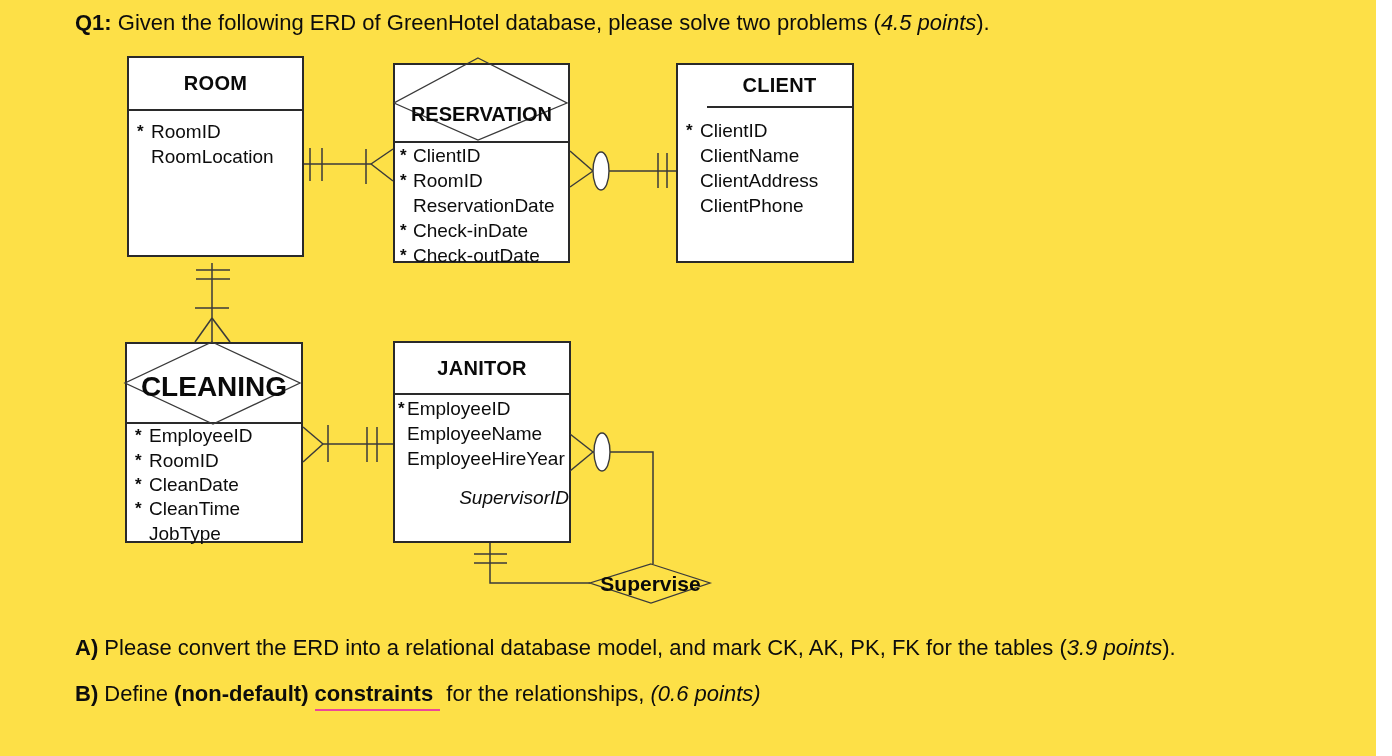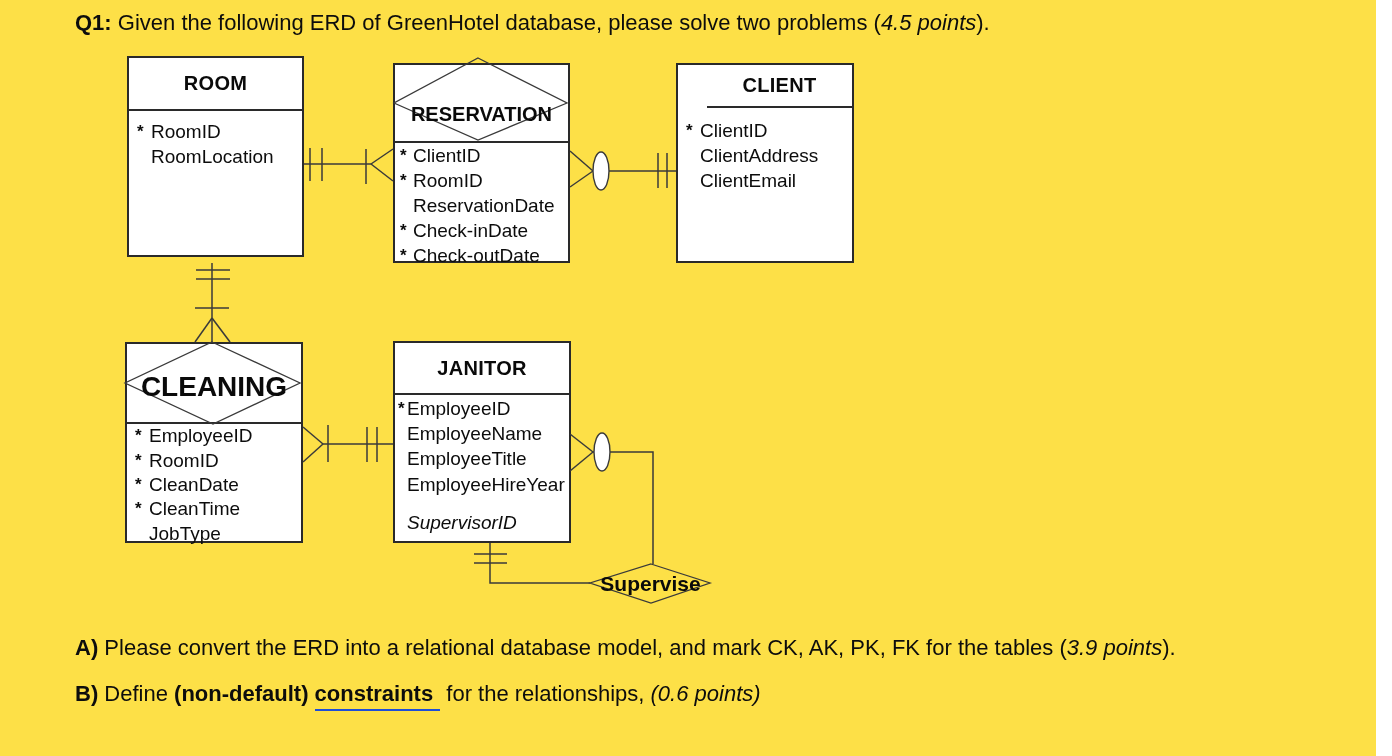--- a/index.html
+++ b/index.html
@@ -3,21 +3,21 @@
 <meta charset="utf-8">
 <style>
   html,body { margin:0; padding:0; background:#fff; }
   .page {
     position:relative; width:1376px; height:756px; background:#fde047;
     font-family:Liberation Sans, sans-serif; color:#111; overflow:hidden;
   }
   .textline { position:absolute; font-size:22px; line-height:30px; white-space:nowrap; color:#0d0d0d; }
   .b  { font-weight:bold; }
   .i  { font-style:italic; }
-  .u  { font-weight:bold; display:inline-block; border-bottom:2px solid #1d4ed8; padding-right:7px;text-align:center; }
+  .u  { font-weight:bold; display:inline-block; border-bottom:2px solid #ec4899; padding-right:7px;text-align:center; }
 
   
   .entity {
     position:absolute; box-sizing:border-box; background:#fff;
     border:2px solid #2a2a2a; z-index:1;
   }
   .etitle {
     display:flex; align-items:center; justify-content:center;
     font-weight:bold; font-size:20px; letter-spacing:0.3px;
     border-bottom:2px solid #2a2a2a; box-sizing:border-box; color:#0a0a0a;
@@ -28,21 +28,21 @@
   .attr .k { flex:none; width:14px; font-weight:bold; font-size:17px; }
   .attr .n { white-space:nowrap; }
   .attr.italic .n { font-style:italic; }
 
   .e-room    .attrs { padding-top:9px; }  .e-room    .attr { height:24.5px; }
   .e-reservation .attrs { padding-top:0; } .e-reservation .attr { height:25px; } .e-reservation .attr{padding-left:5px;} .e-reservation .k{width:13px;}
   .e-client  .attrs { padding-top:10px; } .e-client  .attr { height:25px; }
   .e-cleaning .attrs { padding-top:0; }  .e-cleaning .attr { height:24.4px; }
   .e-janitor .attrs { padding-top:1px; } .e-janitor .attr { height:25.4px; padding-left:3px; }
   .e-janitor .k { width:9px; }
-  .e-janitor .attr.gap { margin-top:13px; }
+  .e-janitor .attr.gap { margin-top:13px;justify-content:flex-end; }
 
   
   .dlabel {
     position:absolute; z-index:3; text-align:center;
     font-weight:bold; color:#0a0a0a; white-space:nowrap;
   }
   .overlay { position:absolute; left:0; top:0; z-index:2; pointer-events:none; }
   .overlay path, .overlay line, .overlay polygon { stroke:#3a3a3a; stroke-width:1.5; fill:none; }
   .overlay polygon { stroke-width:1.3; }
   .overlay ellipse { stroke:#3a3a3a; stroke-width:1.4; fill:#ffffff; }
@@ -99,25 +99,29 @@
 
   <div class="entity e-client" style="left:676px; top:63px; width:178px; height:200px;">
     <div class="etitle" style="height:43px;margin-left:29px;">CLIENT</div>
     <div class="attrs">
       <div class="attr">
           <span class="k">*</span>
           <span class="n">ClientID</span>
         </div>
       <div class="attr">
           <span class="k"></span>
+          <span class="n">ClientName</span>
+        </div>
+      <div class="attr">
+          <span class="k"></span>
           <span class="n">ClientAddress</span>
         </div>
       <div class="attr">
           <span class="k"></span>
-          <span class="n">ClientEmail</span>
+          <span class="n">ClientPhone</span>
         </div>
     </div>
   </div>
 
   <div class="entity e-cleaning" style="left:125px; top:342px; width:178px; height:201px;">
     <div class="etitle spacer" style="height:80px;"></div>
     <div class="attrs">
       <div class="attr">
           <span class="k">*</span>
           <span class="n">EmployeeID</span>
@@ -144,24 +148,20 @@
   <div class="entity e-janitor" style="left:393px; top:341px; width:178px; height:202px;">
     <div class="etitle" style="height:52px;">JANITOR</div>
     <div class="attrs">
       <div class="attr">
           <span class="k">*</span>
           <span class="n">EmployeeID</span>
         </div>
       <div class="attr">
           <span class="k"></span>
           <span class="n">EmployeeName</span>
-        </div>
-      <div class="attr">
-          <span class="k"></span>
-          <span class="n">EmployeeTitle</span>
         </div>
       <div class="attr">
           <span class="k"></span>
           <span class="n">EmployeeHireYear</span>
         </div>
       <div class="attr gap italic">
           <span class="k"></span>
           <span class="n">SupervisorID</span>
         </div>
     </div>

